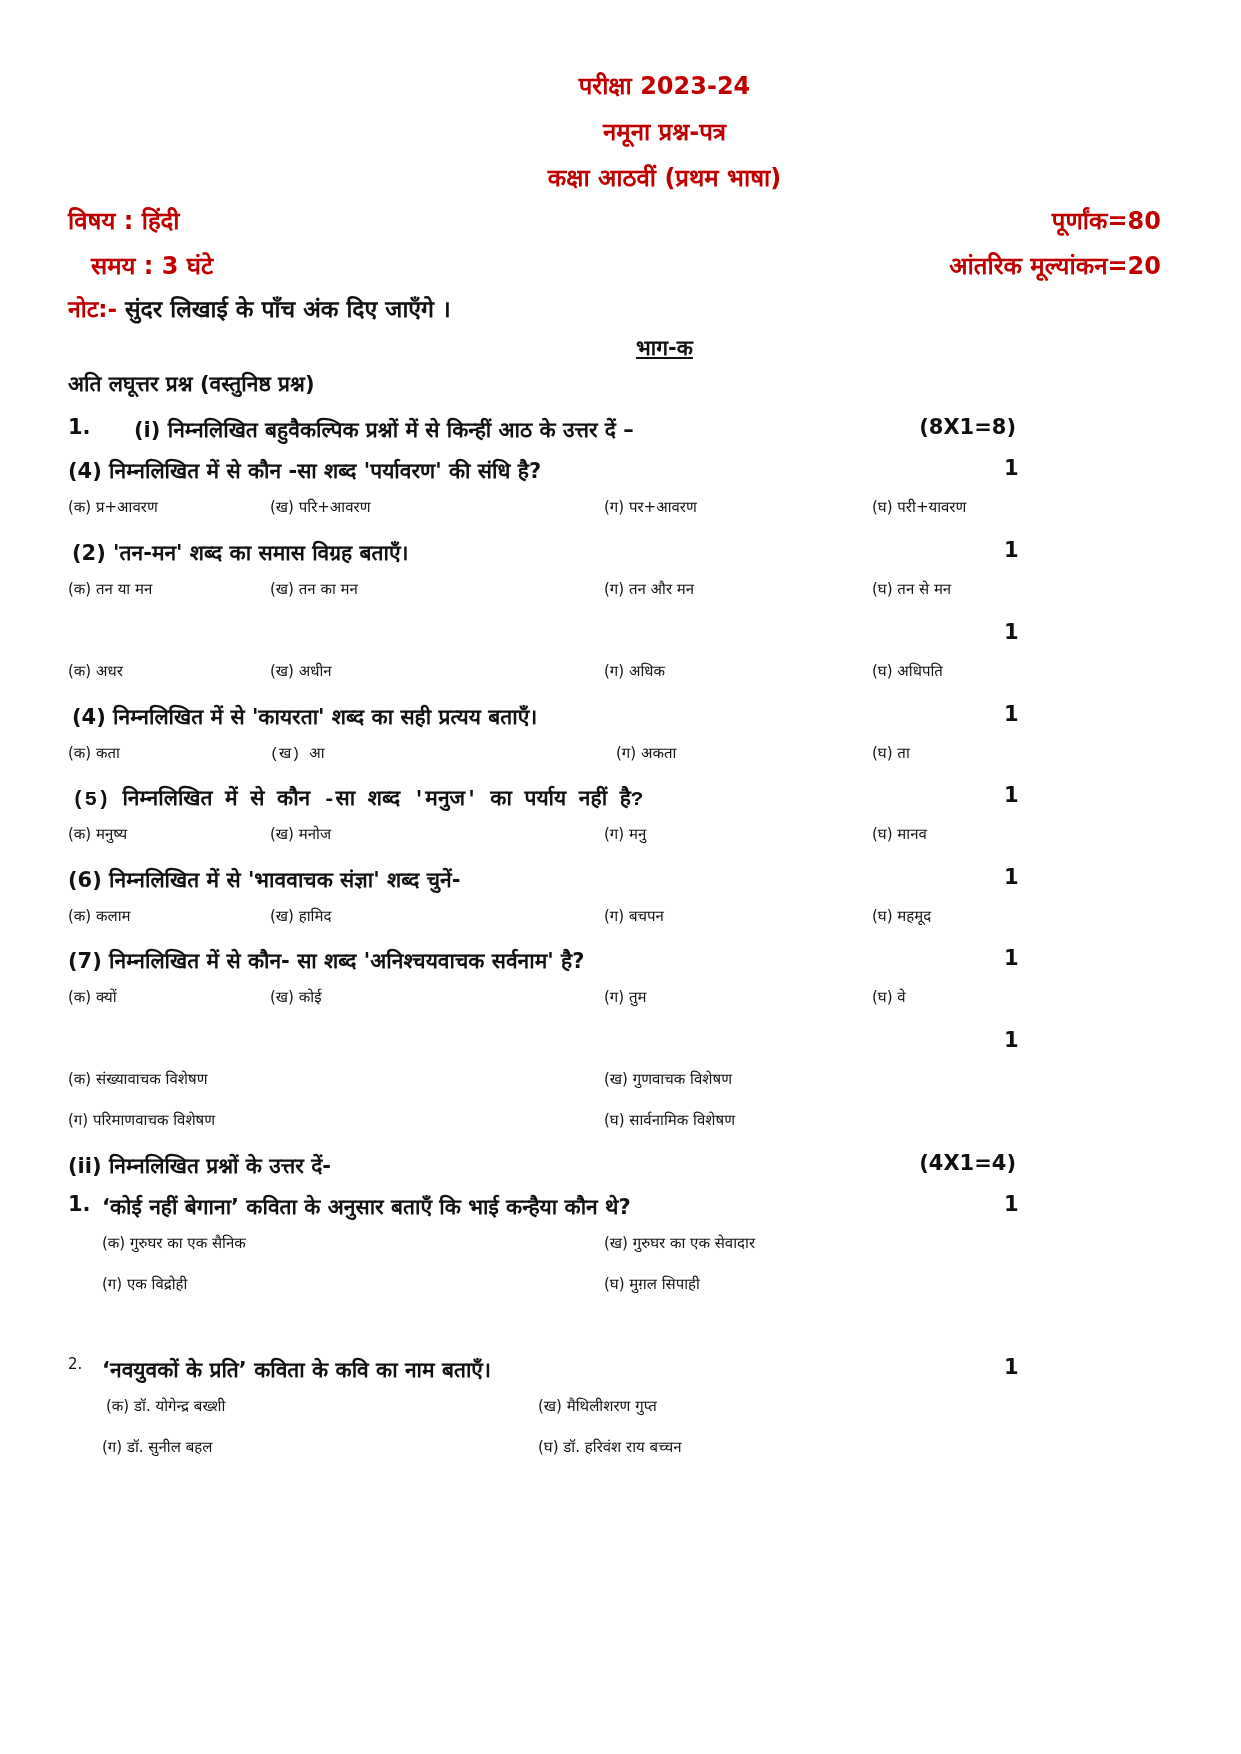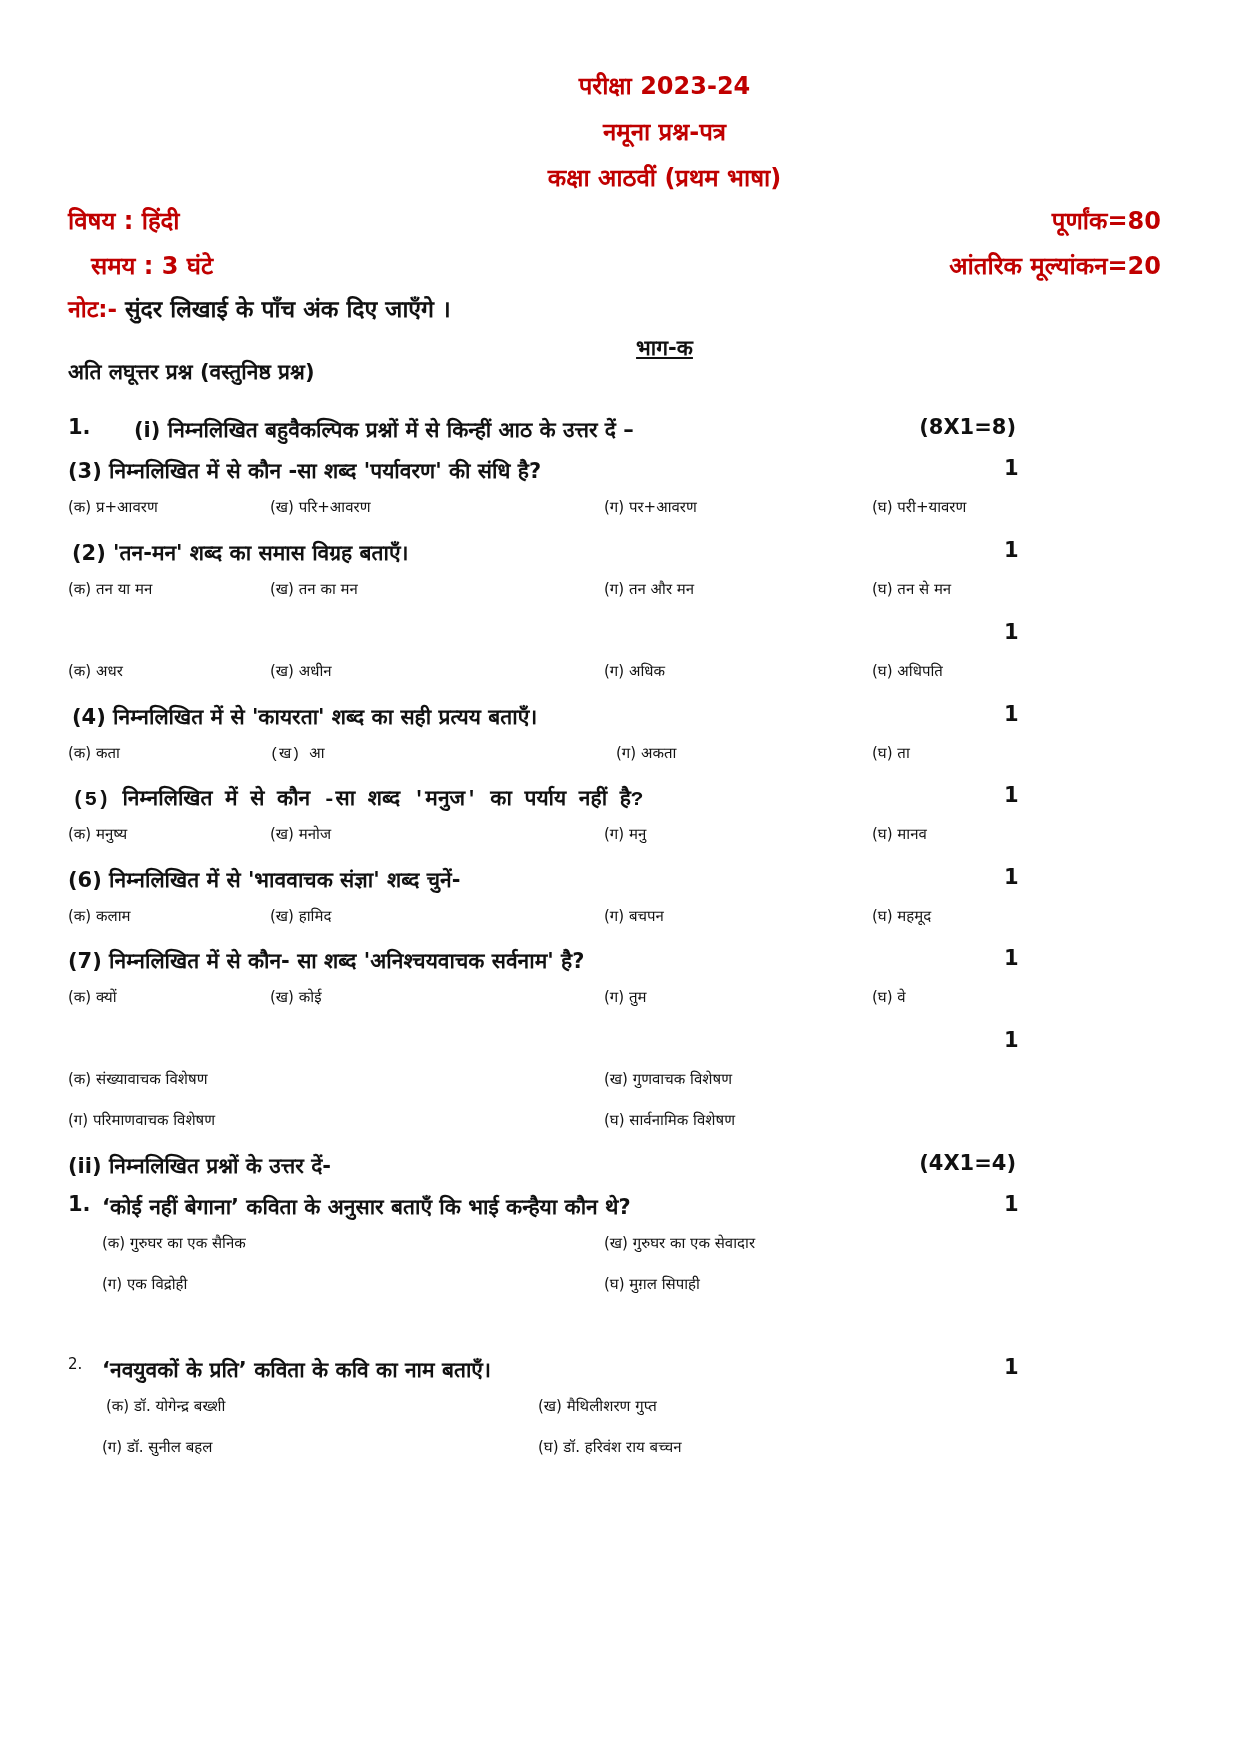--- a/index.html
+++ b/index.html
@@ -32,27 +32,27 @@
   <div class="abs red meta" style="left:68px; top:203px;">विषय : हिंदी</div>
   <div class="abs red meta right" style="right:80px; top:203px;">पूर्णांक=80</div>
   <div class="abs red meta" style="left:68px; top:248px;margin-left:23px;">समय : 3 घंटे</div>
   <div class="abs red meta right" style="right:80px; top:248px;">आंतरिक मूल्यांकन=20</div>
 
   <div class="abs meta" style="left:68px; top:292px; font-size:23px;">
     <span class="red">नोट:-</span><span> सुंदर लिखाई के पाँच अंक दिए जाएँगे ।</span>
   </div>
 
   <div class="center bold u" style="top:333px;">भाग-क</div>
-  <div class="abs bold" style="left:68px; top:357px;">अति लघूत्तर प्रश्न (वस्तुनिष्ठ प्रश्न)</div>
+  <div class="abs bold" style="left:68px; top:369px;">अति लघूत्तर प्रश्न (वस्तुनिष्ठ प्रश्न)</div>
 
   <div class="abs bold" style="left:68px; top:415px;">1.</div>
   <div class="abs bold" style="left:134px; top:415px;">(i) निम्नलिखित बहुवैकल्पिक प्रश्नों में से किन्हीं आठ के उत्तर दें –</div>
   <div class="abs marks" style="right:225px; top:415px;">(8X1=8)</div>
 
-  <div class="abs bold" style="left:68px; top:456px;">(3) निम्नलिखित में से कौन -सा शब्द 'पर्यावरण' की संधि है?</div>
+  <div class="abs bold" style="left:68px; top:456px;">(4) निम्नलिखित में से कौन -सा शब्द 'पर्यावरण' की संधि है?</div>
   <div class="abs marks" style="left:1004px; top:456px;">1</div>
   <div class="abs norm" style="left:68px; top:496px;">(क) प्र+आवरण</div>
   <div class="abs norm" style="left:270px; top:496px;">(ख) परि+आवरण</div>
   <div class="abs norm" style="left:604px; top:496px;">(ग) पर+आवरण</div>
   <div class="abs norm" style="left:872px; top:496px;">(घ) परी+यावरण</div>
 
   <div class="abs bold" style="left:72px; top:538px;">(2) 'तन-मन' शब्द का समास विग्रह बताएँ।</div>
   <div class="abs marks" style="left:1004px; top:538px;">1</div>
   <div class="abs norm" style="left:68px; top:578px;">(क) तन या मन</div>
   <div class="abs norm" style="left:270px; top:578px;">(ख) तन का मन</div>

